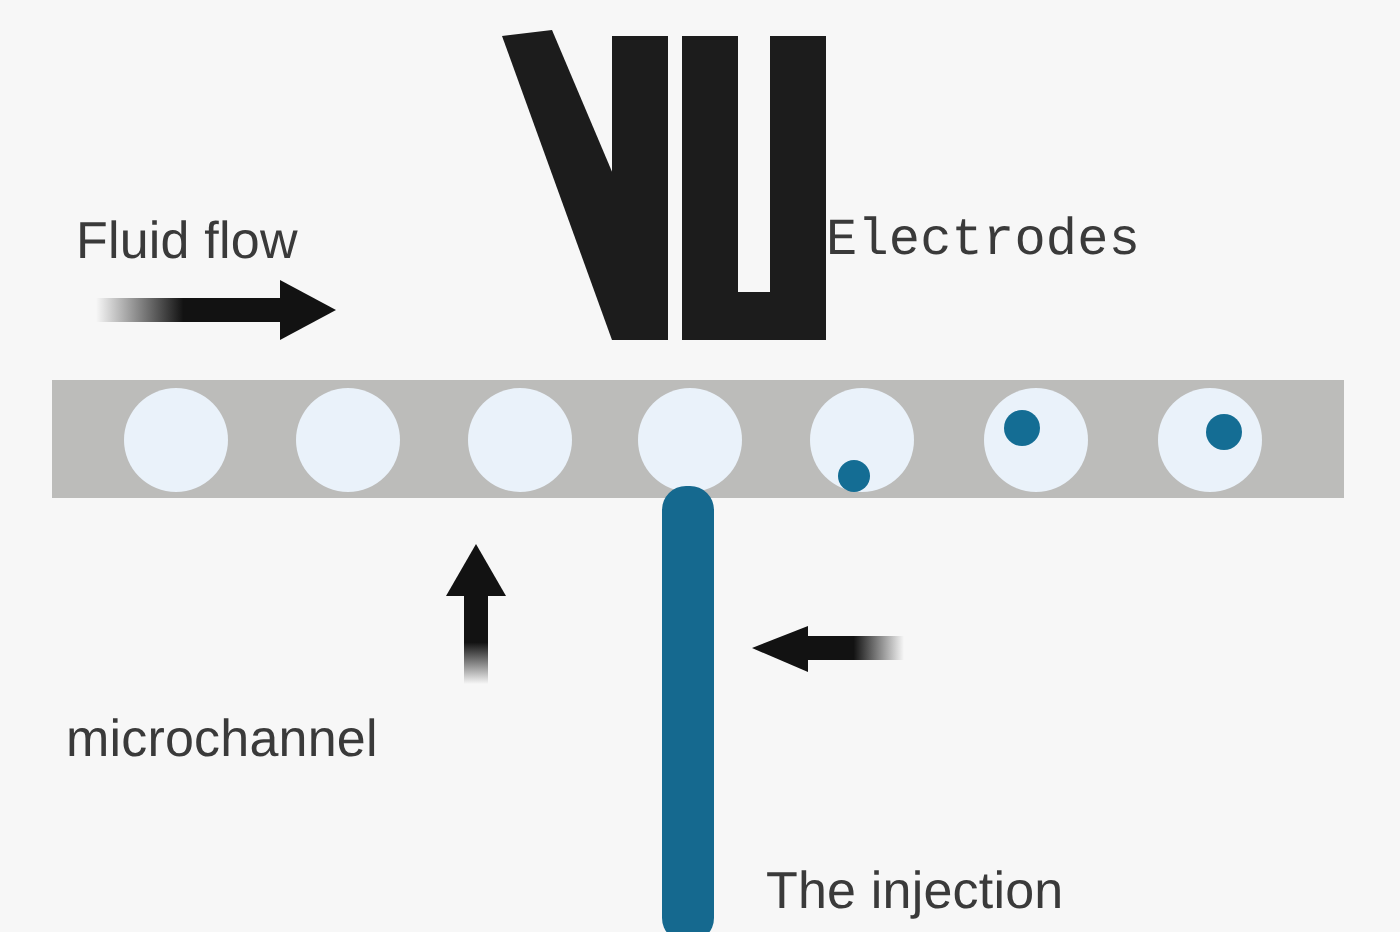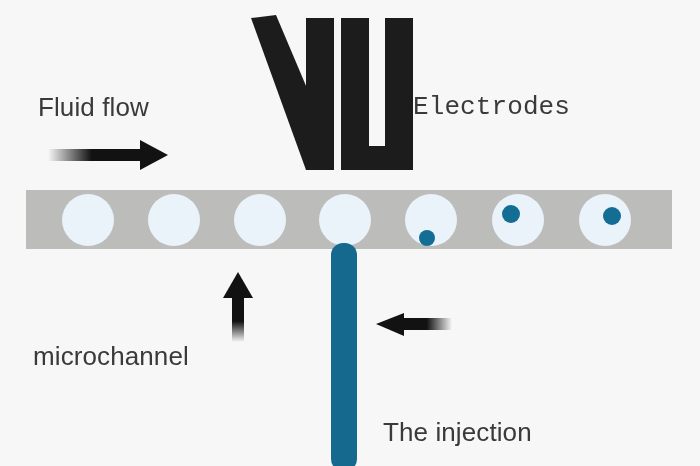--- a/index.html
+++ b/index.html
@@ -27,20 +27,21 @@
     height: 466px;
   }
   .lbl {
     position: absolute;
     color: #3a3a3a;
     font-family: "Liberation Sans", sans-serif;
     font-size: 26px;
     line-height: 33px;
     letter-spacing: 0.1px;
     white-space: pre;
+    margin-top: 13px;
   }
   #label-fluid-flow { left: 38px; top: 91px; }
   #label-electrodes { left: 413px; top: 91px; font-family: Liberation Mono, monospace; }
   #label-main-microchannel { left: 33px; top: 274px; }
   #label-injection-microchannel { left: 383px; top: 350px; }
 </style>
 </head>
 <body>
 
 <div id="stage">

